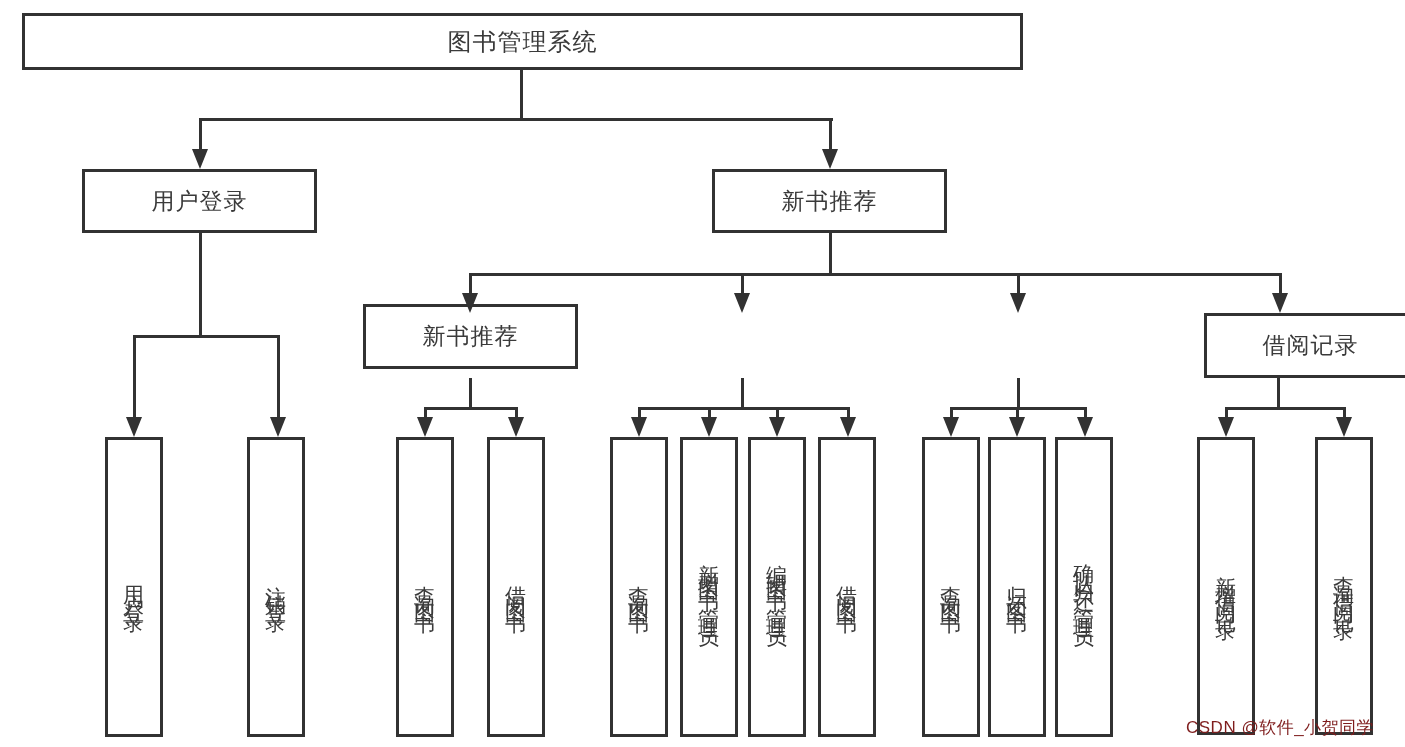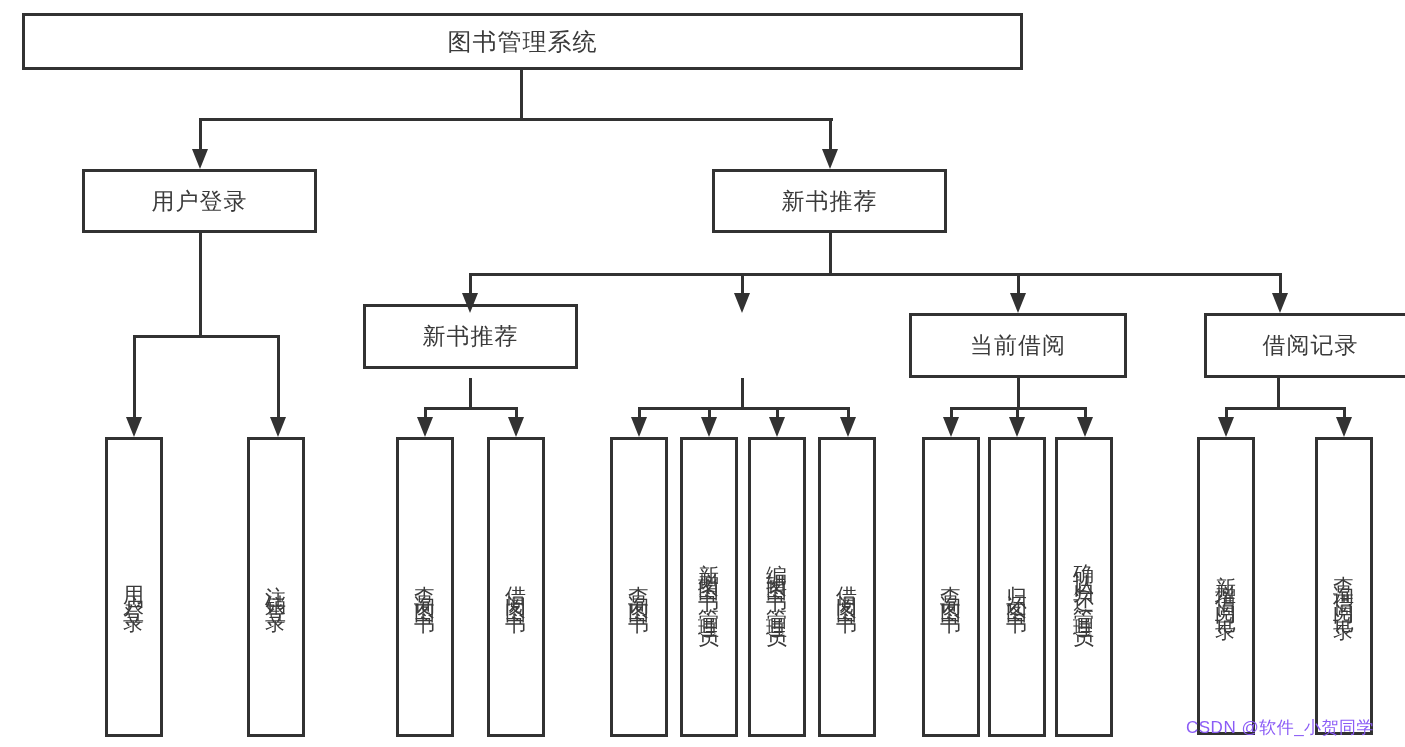--- a/index.html
+++ b/index.html
@@ -17,21 +17,21 @@
   .vtext{
     writing-mode:vertical-rl;text-orientation:mixed;
     letter-spacing:9px;line-height:1.1;white-space:nowrap;
   }
   .line{position:absolute;background:#323232;}
   .arrow{
     position:absolute;width:0;height:0;
     border-left:8px solid transparent;border-right:8px solid transparent;
     border-top:20px solid #323232;
   }
-  .watermark{position:absolute;font-size:17px;color:#8b5cf6;letter-spacing:0.5px;}
+  .watermark{position:absolute;font-size:17px;color:#7f1d1d;letter-spacing:0.5px;}
 </style>
 </head>
 <body>
 
 <div id="canvas">
 
   <div class="box rootbox" style="left:22px;top:13px;width:1001px;height:57px;">
     <span>图书管理系统</span>
   </div>
 
@@ -41,23 +41,20 @@
 
   <div class="box hbox" style="left:712px;top:169px;width:235px;height:64px;">
     <span>新书推荐</span>
   </div>
 
   <div class="box hbox" style="left:363px;top:304px;width:215px;height:65px;">
     <span>新书推荐</span>
   </div>
 
 
-  <div class="box hbox" style="left:909px;top:313px;width:218px;height:65px;">
-    <span>当前借阅</span>
-  </div>
 
   <div class="box hbox" style="left:1204px;top:313px;width:213px;height:65px;">
     <span>借阅记录</span>
   </div>
 
   <div class="box vbox" style="left:105px;top:437px;width:58px;height:300px;">
     <span class="vtext">用户登录</span>
   </div>
 
   <div class="box vbox" style="left:247px;top:437px;width:58px;height:300px;">

